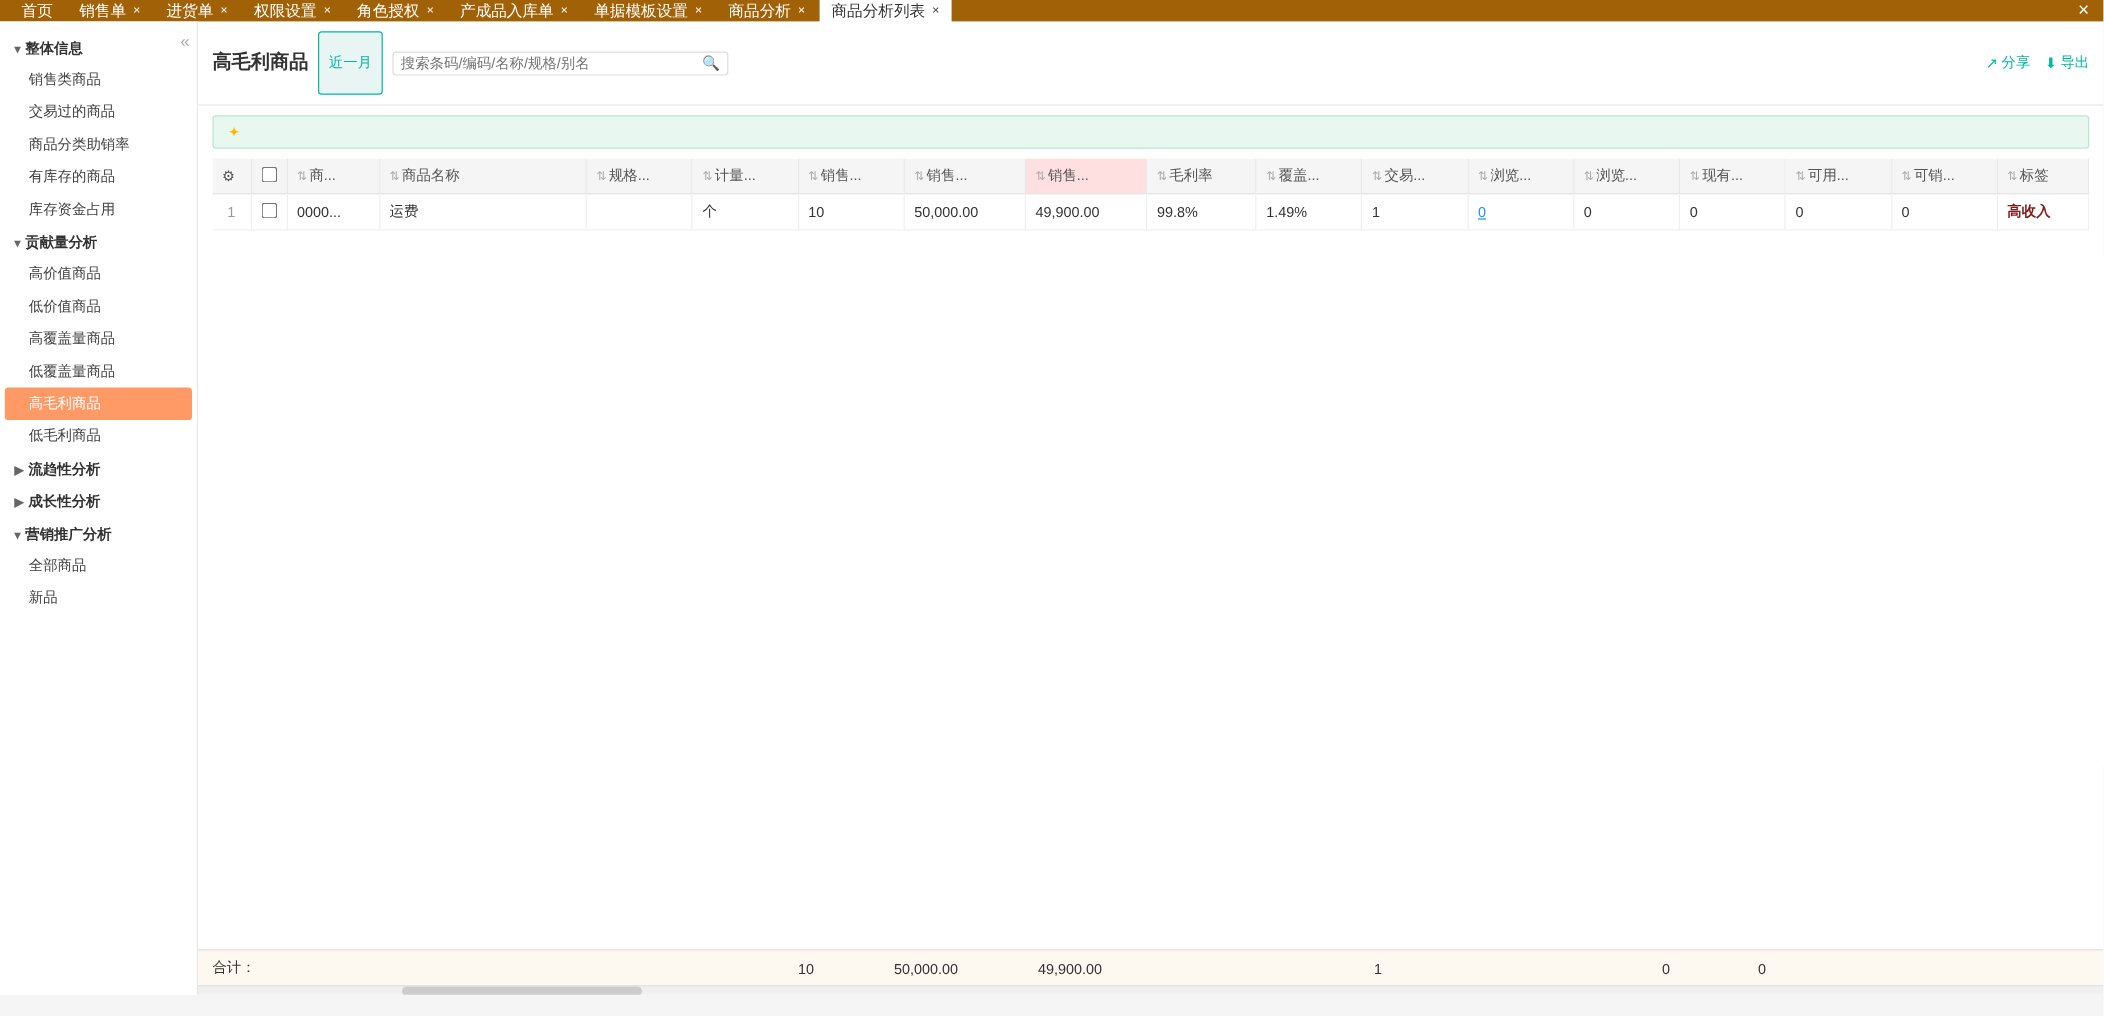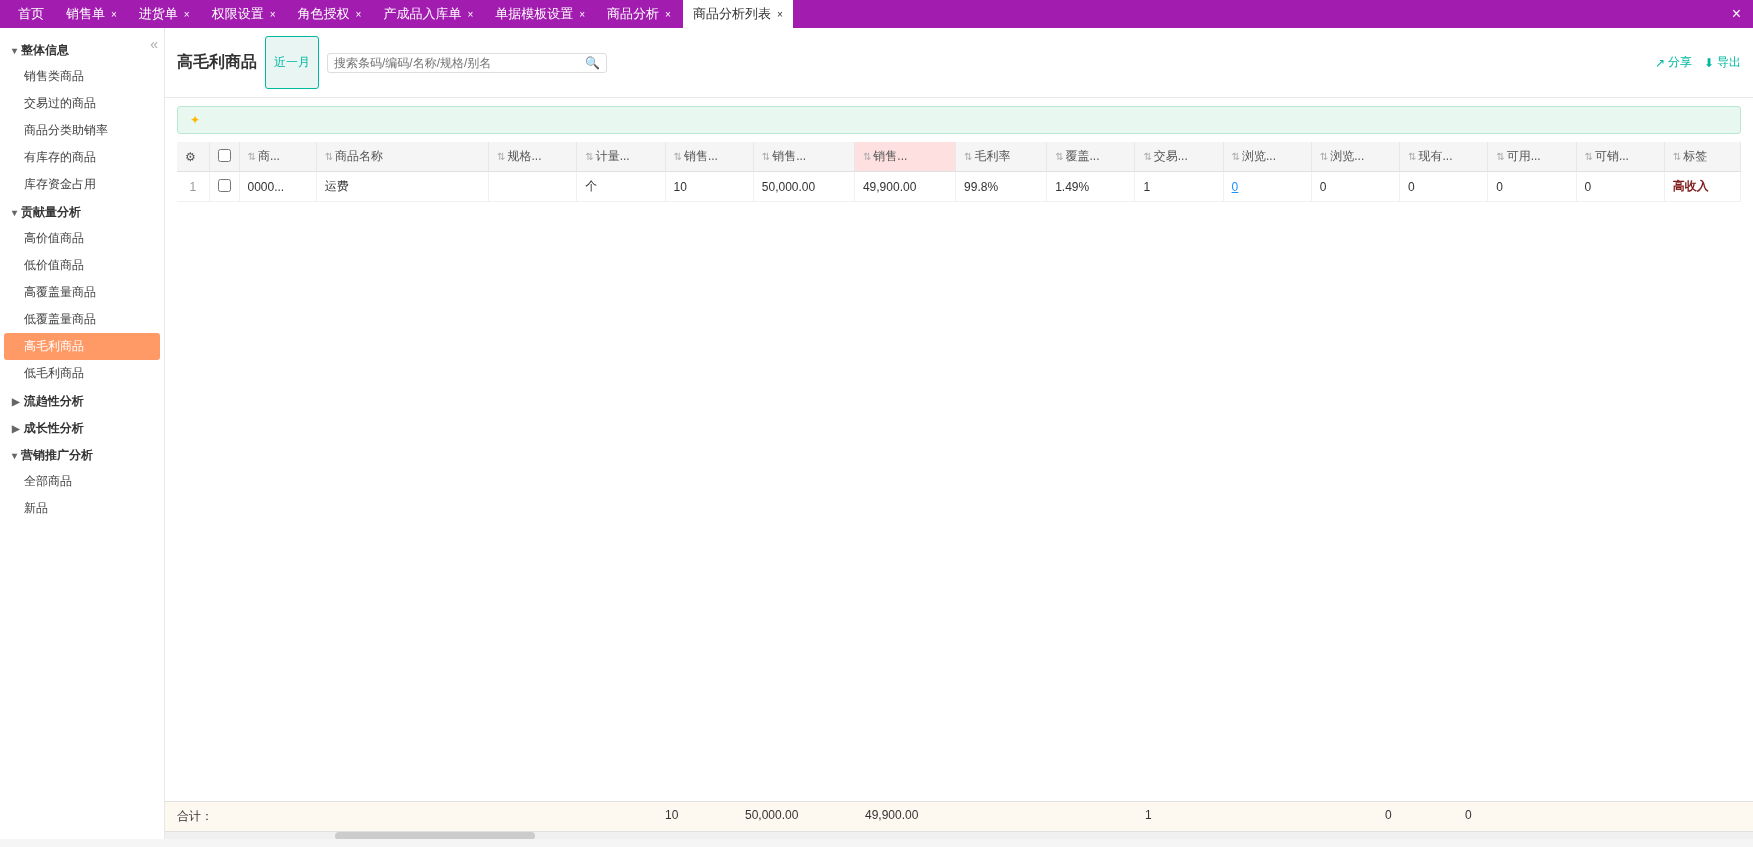--- a/index.html
+++ b/index.html
@@ -2,22 +2,22 @@
 <html><head>
   <meta charset="utf-8">
   <style>
     * { box-sizing: border-box; margin: 0; padding: 0; }
     body { font-family: 'Microsoft YaHei', Arial, sans-serif; font-size: 12px; background: #f5f5f5; overflow: hidden; height: 847px; }
 
     
     .top-nav {
       display: flex;
       align-items: center;
-      background: #a21caf;
-      height: 28px;
+      background: #a16207;
+      height: 18px;
       padding: 0 8px;
       gap: 2px;
       color: white;
     }
     .nav-item {
       padding: 4px 10px;
       cursor: pointer;
       white-space: nowrap;
       font-size: 13px;
       border-radius: 3px 3px 0 0;
@@ -198,21 +198,21 @@
     .tag-high { color: #7f1d1d; font-weight: bold; font-family: Liberation Serif, serif; }
     .row-num { color: #999; text-align: center; }
     .link-cell { color: #1890ff; text-decoration: underline; cursor: pointer; }
 
     
     .footer-bar {
       border-top: 1px solid #e0e0e0;
       padding: 6px 12px;
       background: #fef9f0;
       display: flex;
-      align-items: flex-start;
+      align-items: flex-end;
       gap: 0;
       font-size: 12px;
       color: #333;
     }
     .footer-label { min-width: 80px; }
     .footer-cell { min-width: 80px; padding: 0 8px; }
     .footer-cell.wide { min-width: 120px; }
 
     
     .bottom-scrollbar {

